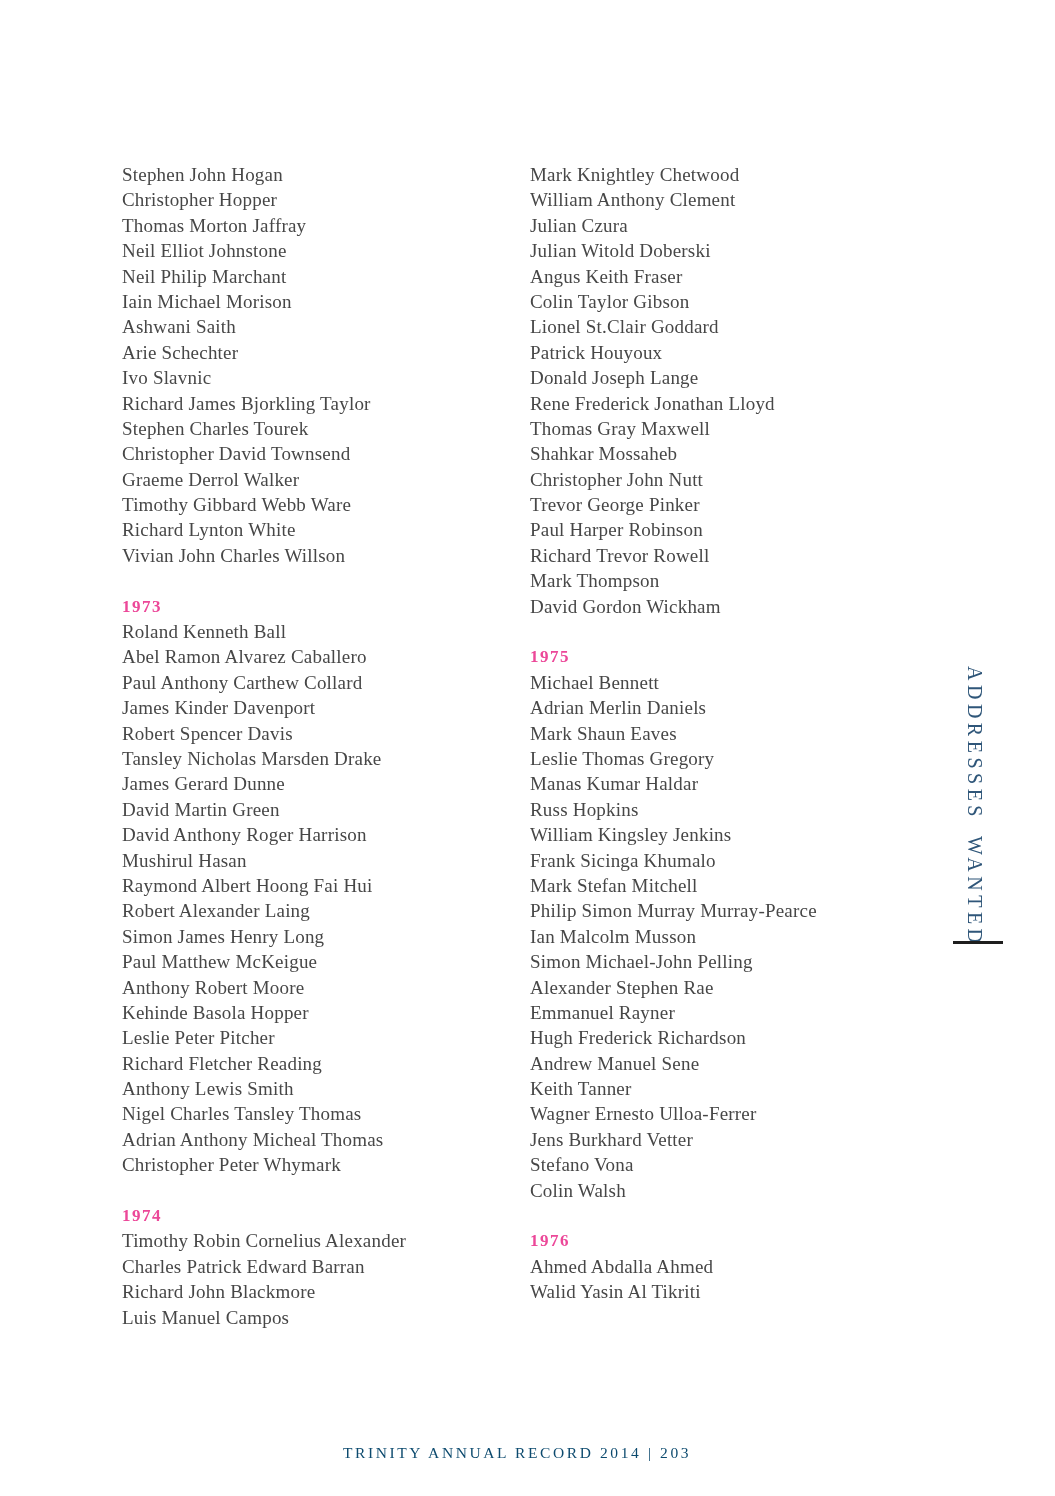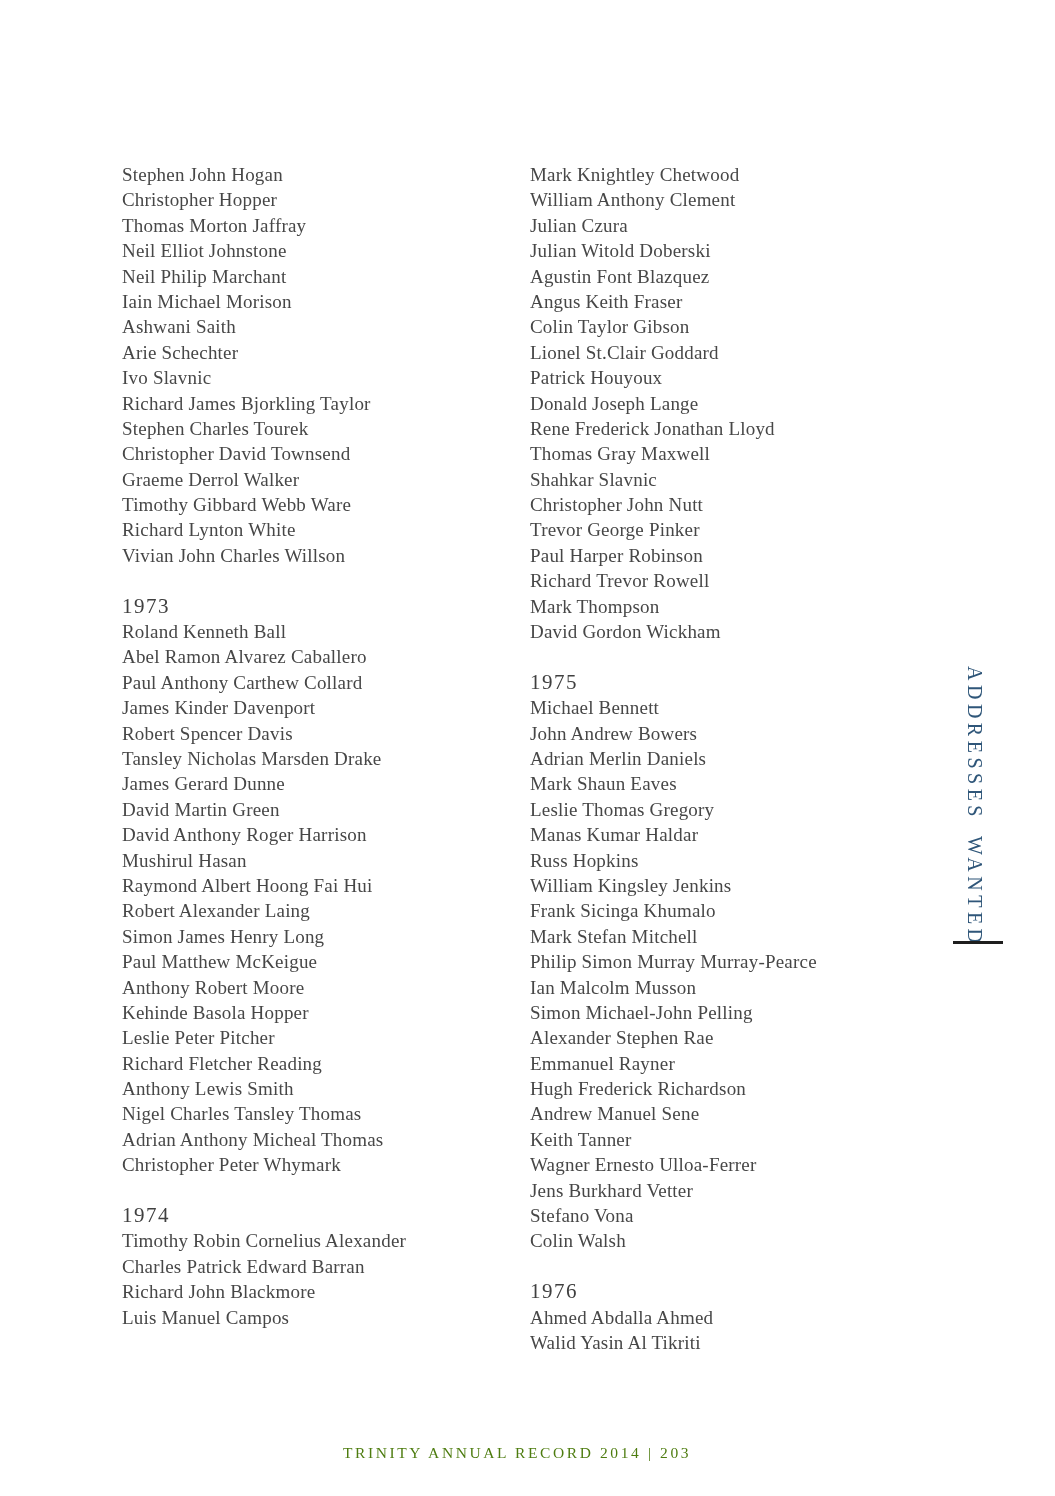--- a/index.html
+++ b/index.html
@@ -27,23 +27,23 @@
     line-height: 25.4px;
     font-size: 19px;
     color: #474747;
     white-space: nowrap;
     letter-spacing: 0.2px;
   }
   .year {
     height: 25.4px;
     line-height: 25.4px;
     margin: 25.4px 0 0 0;
-    font-size: 21px;
-    font-weight: normal;
-    color: #404040;
+    font-size: 17px;
+    font-weight: bold;
+    color: #ec4899;
     letter-spacing: 1.5px;
   }
   .sidebar-label {
     position: absolute;
     left: 963px;
     top: 628px;
     writing-mode: vertical-rl;
     font-size: 20px;
     letter-spacing: 4.5px;
     word-spacing: 6px;
@@ -59,21 +59,21 @@
     background: #1e1e1e;
   }
   .footer {
     position: absolute;
     left: 122px;
     top: 1406px;
     width: 790px;
     text-align: center;
     font-size: 15.5px;
     letter-spacing: 2.6px;
-    color: #4d7c0f;
+    color: #0c4a6e;
     white-space: nowrap;
   }
 </style>
 </head>
 <body>
 
 <div class="page">
 
   <div class="col col-left">
       <div class="section">
@@ -127,40 +127,38 @@
         <div class="name-line">Luis Manuel Campos</div>
       </div>
     </div>
 
   <div class="col col-right">
       <div class="section">
         <div class="name-line">Mark Knightley Chetwood</div>
         <div class="name-line">William Anthony Clement</div>
         <div class="name-line">Julian Czura</div>
         <div class="name-line">Julian Witold Doberski</div>
-        <div class="name-line">Agustin Font Blazquez</div>
         <div class="name-line">Angus Keith Fraser</div>
         <div class="name-line">Colin Taylor Gibson</div>
         <div class="name-line">Lionel St.Clair Goddard</div>
         <div class="name-line">Patrick Houyoux</div>
         <div class="name-line">Donald Joseph Lange</div>
         <div class="name-line">Rene Frederick Jonathan Lloyd</div>
         <div class="name-line">Thomas Gray Maxwell</div>
-        <div class="name-line">Shahkar Slavnic</div>
+        <div class="name-line">Shahkar Mossaheb</div>
         <div class="name-line">Christopher John Nutt</div>
         <div class="name-line">Trevor George Pinker</div>
         <div class="name-line">Paul Harper Robinson</div>
         <div class="name-line">Richard Trevor Rowell</div>
         <div class="name-line">Mark Thompson</div>
         <div class="name-line">David Gordon Wickham</div>
       </div>
       <div class="section">
         <div class="year">1975</div>
         <div class="name-line">Michael Bennett</div>
-        <div class="name-line">John Andrew Bowers</div>
         <div class="name-line">Adrian Merlin Daniels</div>
         <div class="name-line">Mark Shaun Eaves</div>
         <div class="name-line">Leslie Thomas Gregory</div>
         <div class="name-line">Manas Kumar Haldar</div>
         <div class="name-line">Russ Hopkins</div>
         <div class="name-line">William Kingsley Jenkins</div>
         <div class="name-line">Frank Sicinga Khumalo</div>
         <div class="name-line">Mark Stefan Mitchell</div>
         <div class="name-line">Philip Simon Murray Murray-Pearce</div>
         <div class="name-line">Ian Malcolm Musson</div>

